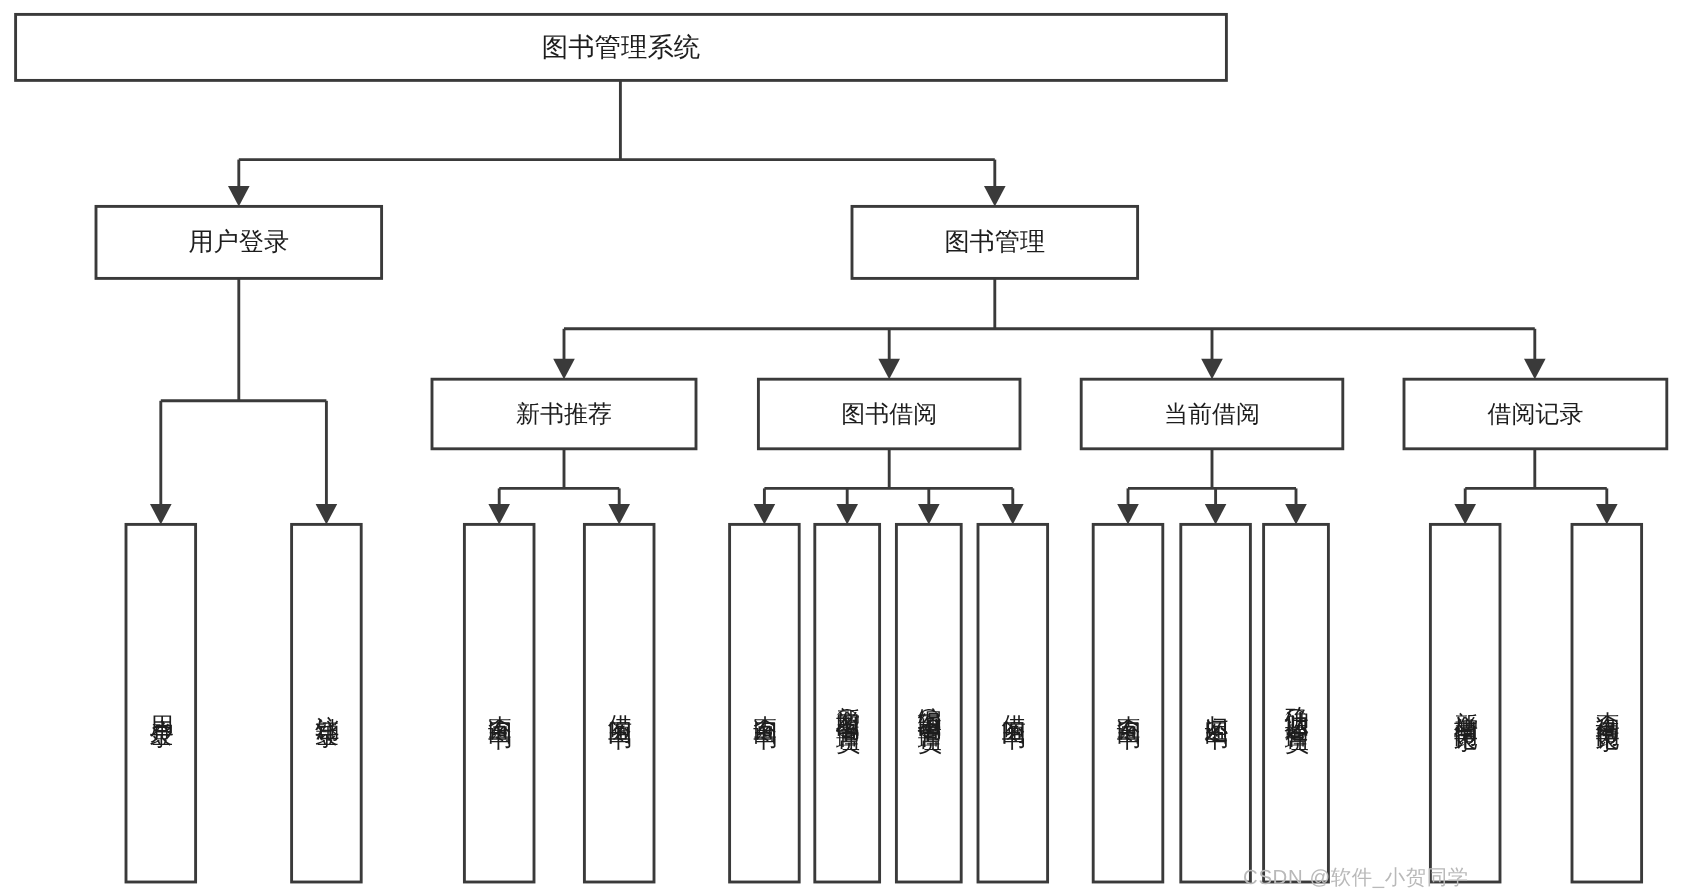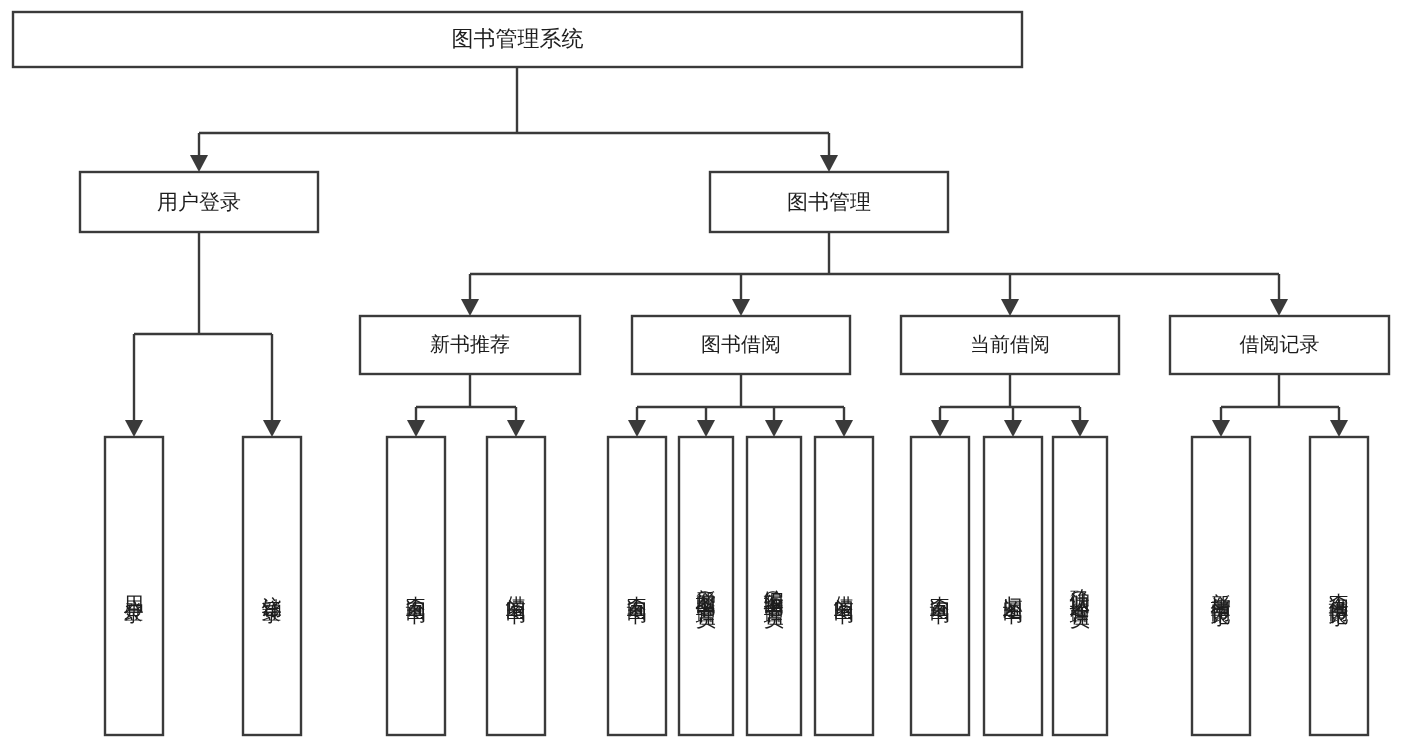--- a/index.html
+++ b/index.html
@@ -164,14 +164,15 @@
       <div class="leaf-label-wrap" style="left: 679px; top: 437px; width: 54px; height: 298px;">新增图书（管理员）</div>
       <div class="leaf-label-wrap" style="left: 747px; top: 437px; width: 54px; height: 298px;">编辑图书（管理员）</div>
       <div class="leaf-label-wrap" style="left: 815px; top: 437px; width: 58px; height: 298px;">借阅图书</div>
       <div class="leaf-label-wrap" style="left: 911px; top: 437px; width: 58px; height: 298px;">查询图书</div>
       <div class="leaf-label-wrap" style="left: 984px; top: 437px; width: 58px; height: 298px;">归还图书</div>
       <div class="leaf-label-wrap" style="left: 1053px; top: 437px; width: 54px; height: 298px;">确认归还（管理员）</div>
       <div class="leaf-label-wrap" style="left: 1192px; top: 437px; width: 58px; height: 298px;">新增借阅记录</div>
       <div class="leaf-label-wrap" style="left: 1310px; top: 437px; width: 58px; height: 298px;">查询借阅记录</div>
     </div>
 
+  <div id="watermark">CSDN @软件_小贺同学</div>
 
 </div>
 
 </body></html>

